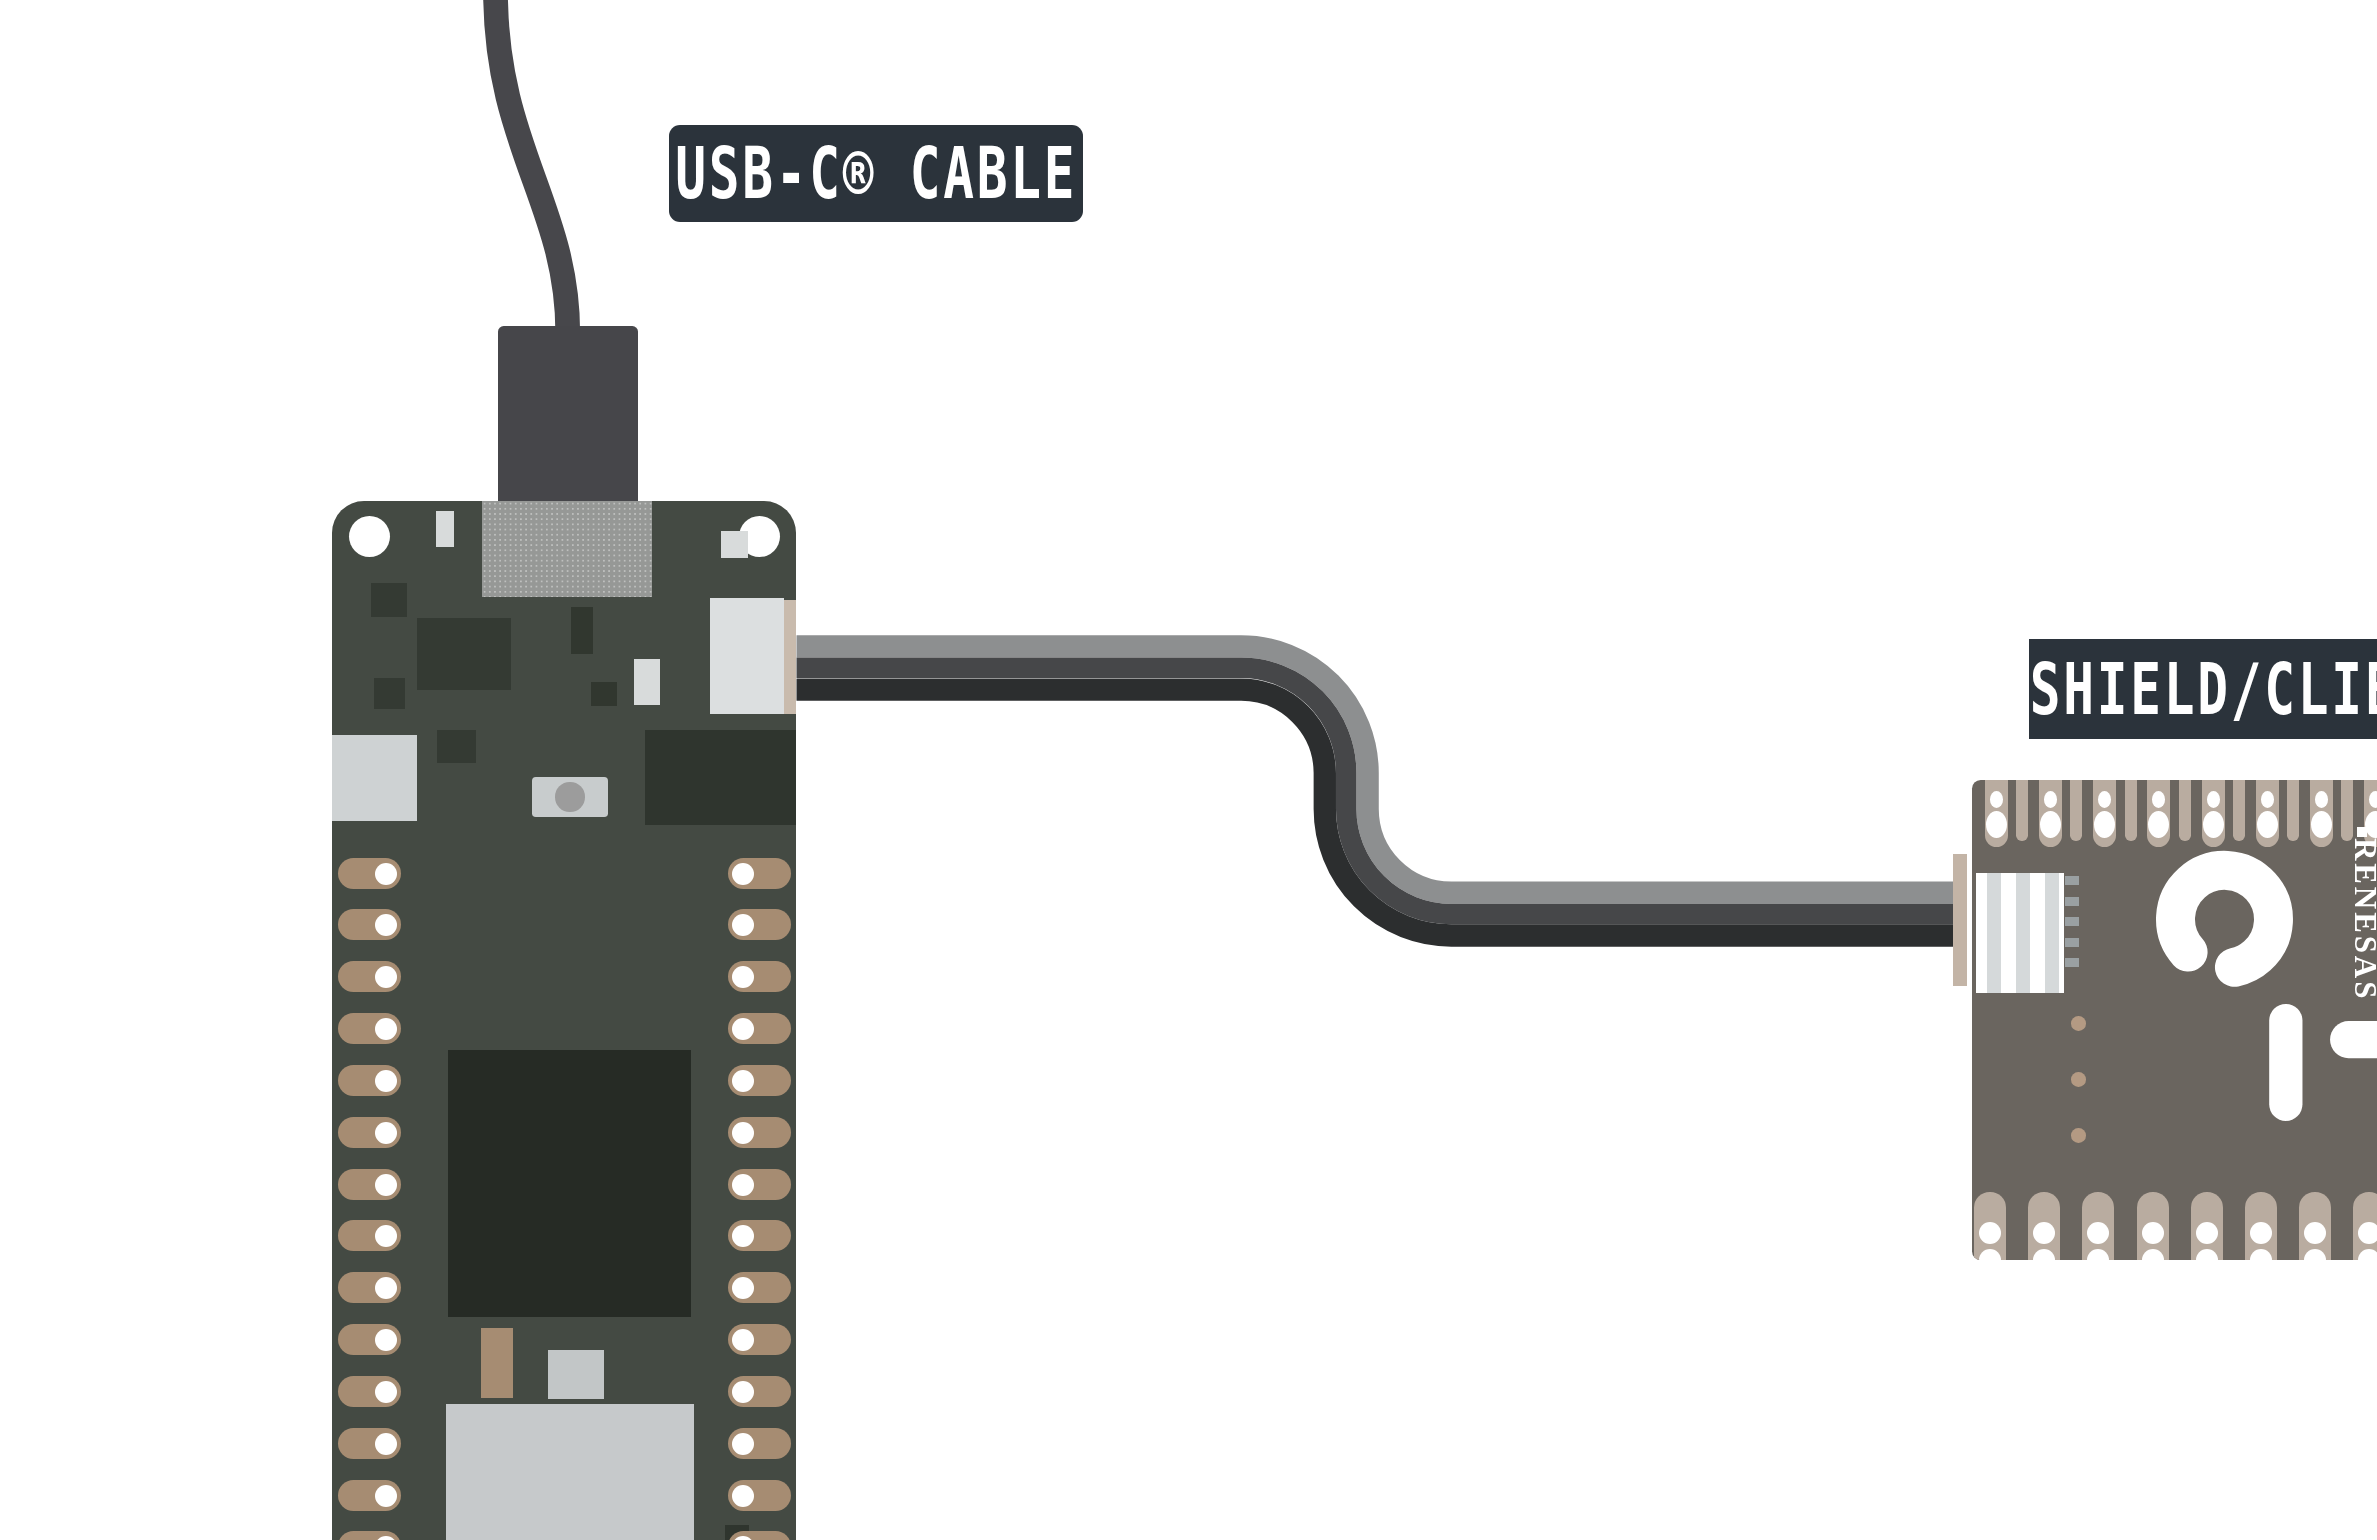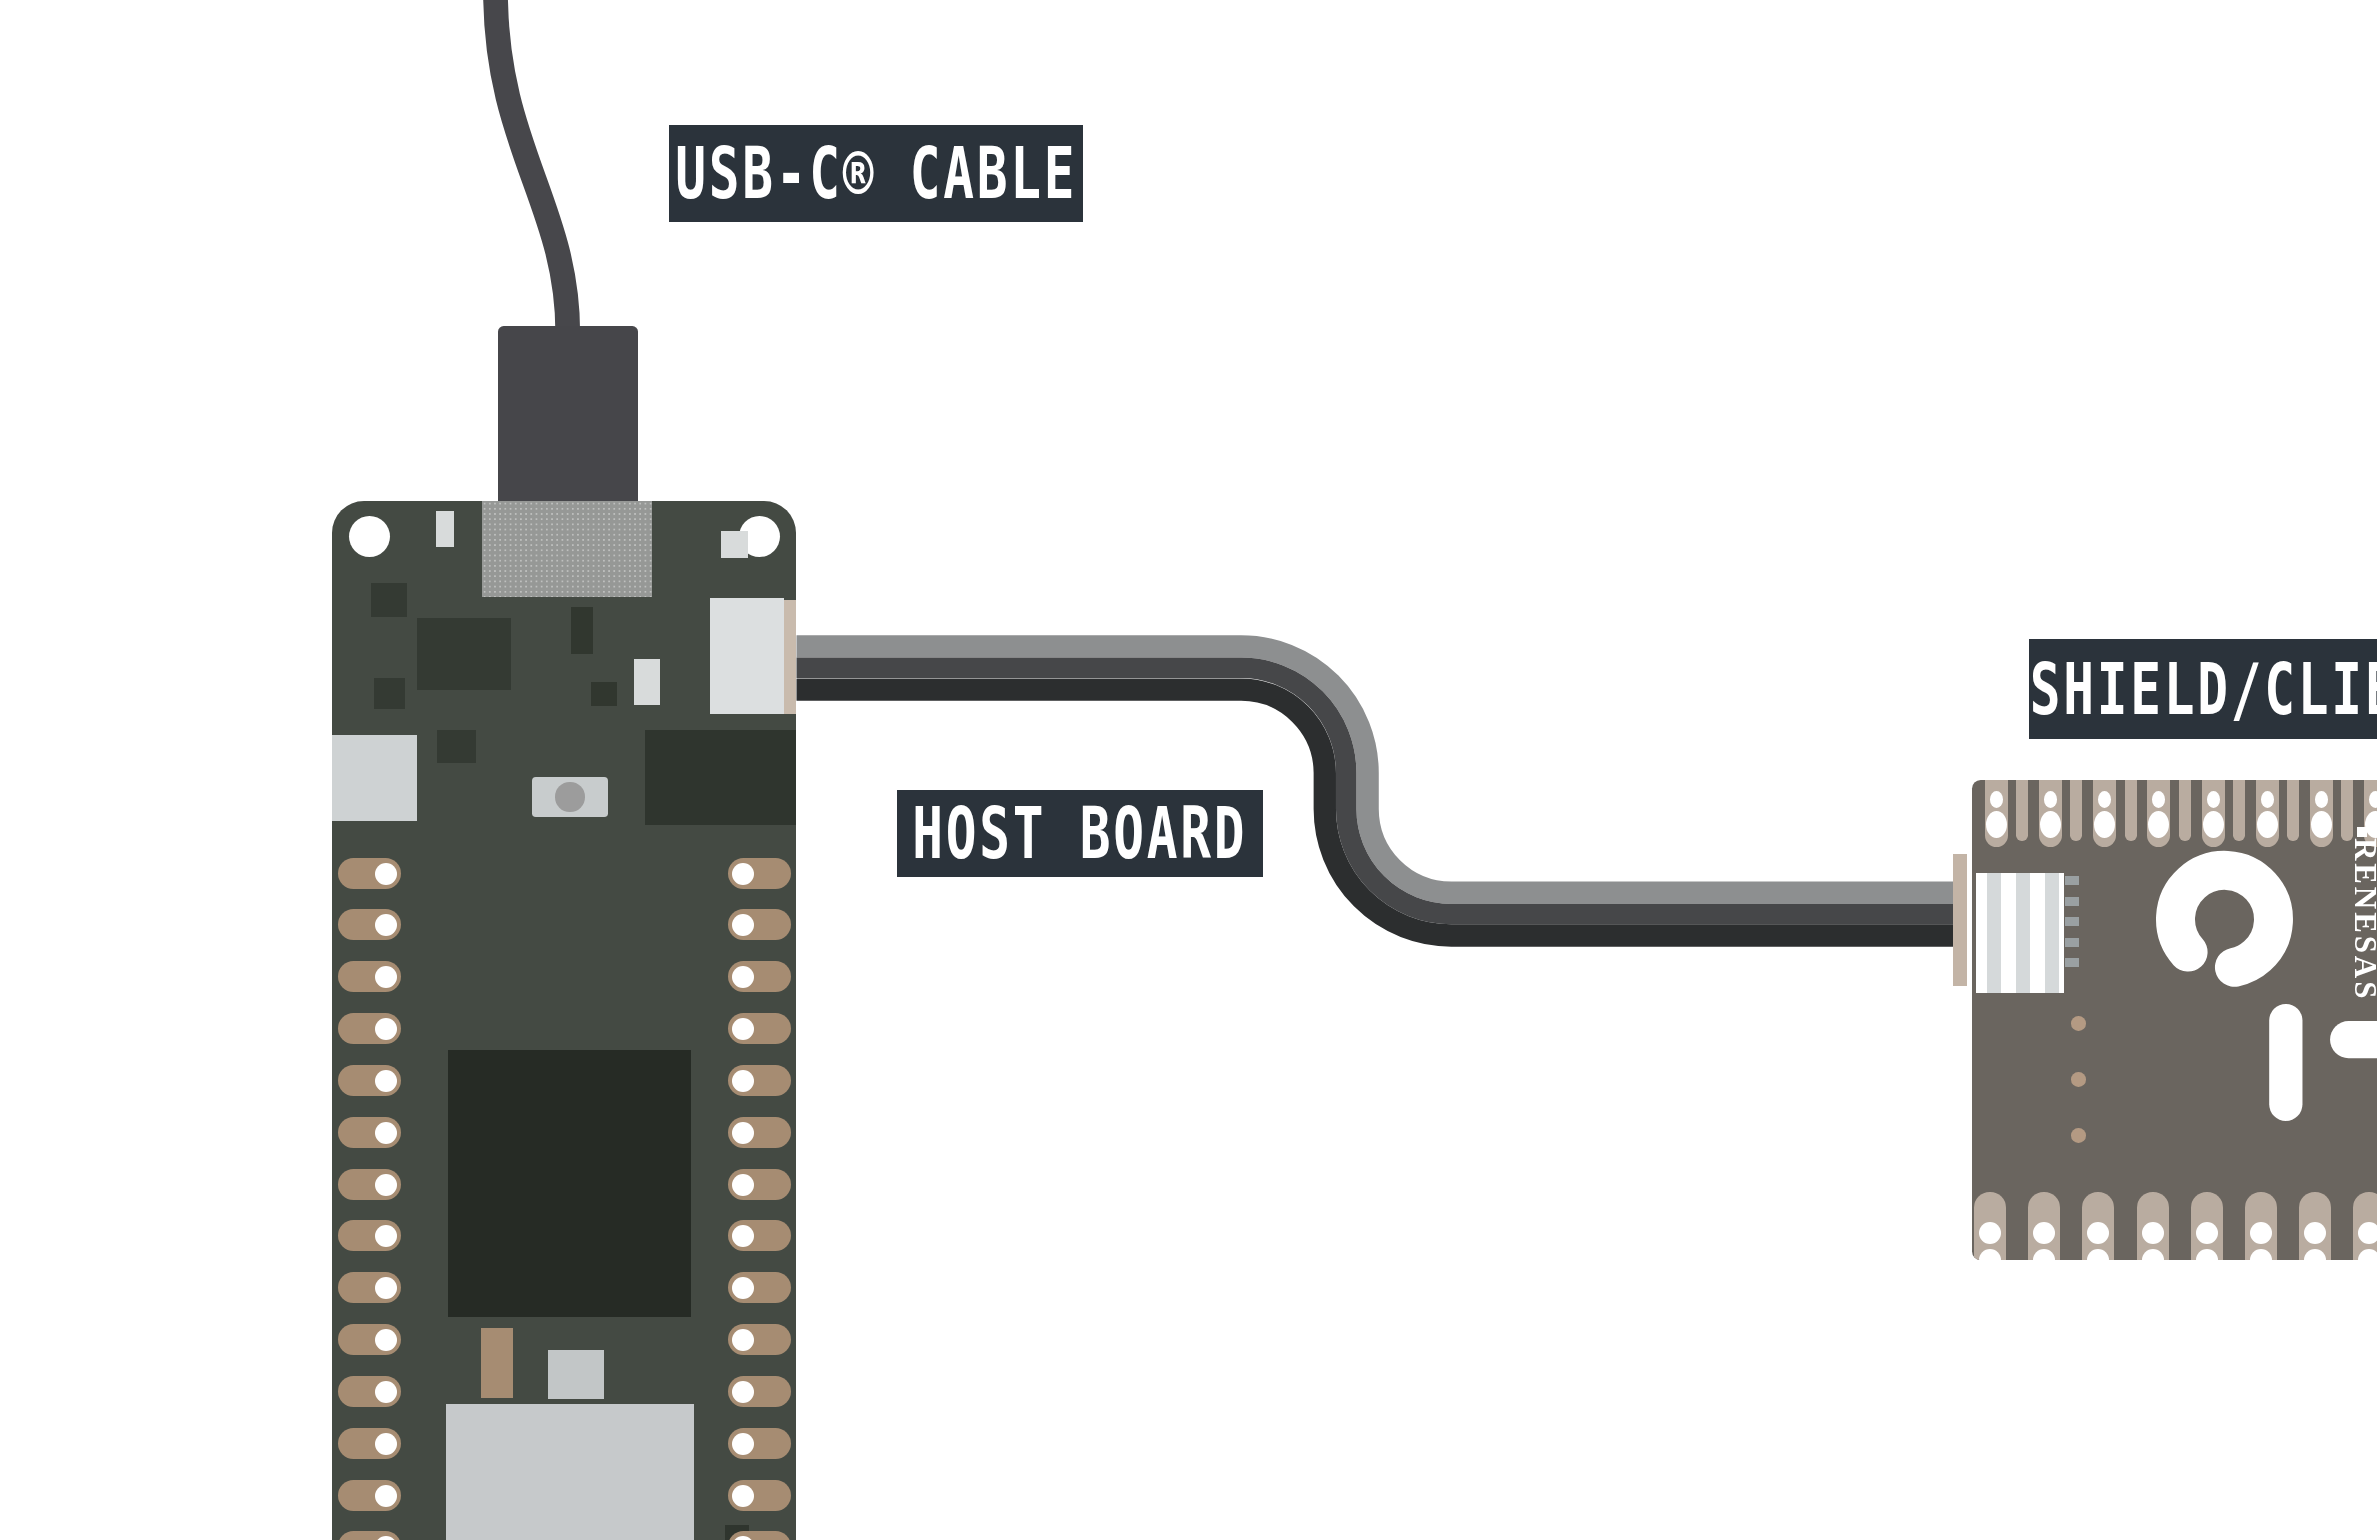--- a/index.html
+++ b/index.html
@@ -6,21 +6,21 @@
             font-family:"DejaVu Sans Mono", monospace;}
   .canvas{position:absolute;left:0;top:0;width:2739px;height:1541px;background:#ffffff;}
   .abs{position:absolute;}
   svg.layer{position:absolute;left:0;top:0;width:2739px;height:1541px;}
 
   
   .tag{position:absolute;display:flex;align-items:center;justify-content:center;
        background:#2b333b;color:#ffffff;font-weight:bold;font-size:71px;
        white-space:nowrap;}
   .tag span{display:inline-block;transform:scaleX(.72);transform-origin:center;letter-spacing:3.8px;}
-  .tag-usb{left:669px;top:125px;width:414px;height:97px;}
+  .tag-usb{left:669px;top:125px;width:414px;height:97px;border-radius:11px;}
   .tag-host{left:897px;top:790px;width:366px;height:87px;}
   .tag-shield{left:2029px;top:639px;width:438px;height:100px;}
 
   
   .host-board{position:absolute;left:332px;top:501px;width:464px;height:1039px;
               background:#444a43;border-radius:32px 32px 0 0;}
   .hole{position:absolute;width:41px;height:41px;border-radius:50%;background:#ffffff;}
   .usb-metal{position:absolute;left:150px;top:0;width:170px;height:96px;background:#969896;
              background-image:radial-gradient(rgba(255,255,255,.38) 1px, transparent 1.2px);
              background-size:5.2px 5.2px;}
@@ -308,21 +308,18 @@
       <div class="conn-pin" style="top:876px;"></div>
       <div class="conn-pin" style="top:897px;"></div>
       <div class="conn-pin" style="top:917px;"></div>
       <div class="conn-pin" style="top:938px;"></div>
       <div class="conn-pin" style="top:958px;"></div>
     </div>
 
   <div class="tag tag-usb">
       <span>USB-C® CABLE</span>
     </div>
-  <div class="tag tag-host">
-      <span>HOST BOARD</span>
-    </div>
   <div class="tag tag-shield">
       <span>SHIELD/CLIENT</span>
     </div>
 
 </div>
 
 
 </body></html>

